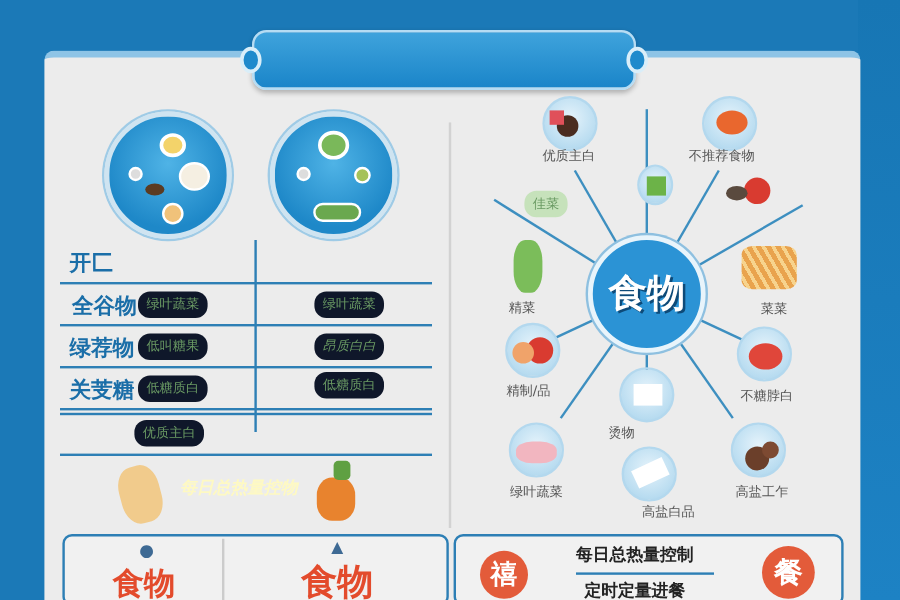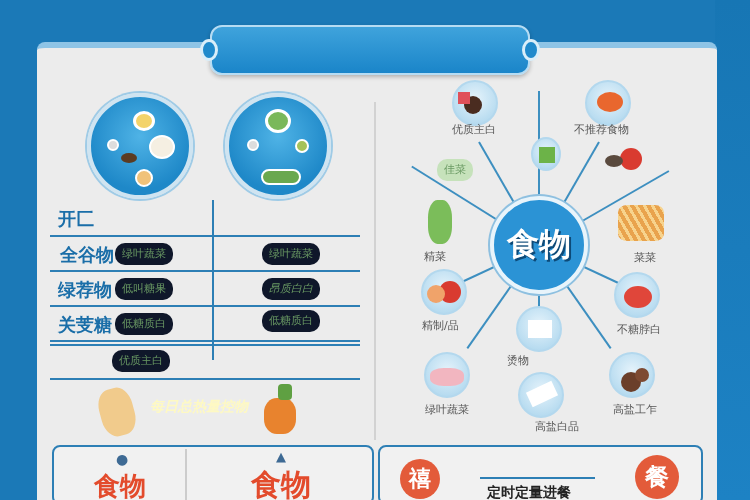--- a/index.html
+++ b/index.html
@@ -167,16 +167,17 @@
 <div class="bottom-left">
   <div style="position:absolute;left:131px;top:2px;width:2px;height:60px;background:#ccc;"></div>
   <span style="position:absolute;left:62px;top:4px;color:#3e6a94;font-size:14px;">●</span>
   <span class="big-red" style="left:40px;top:22px;">食物</span>
   <span style="position:absolute;left:222px;top:2px;color:#3e6a94;font-size:13px;">▲</span>
   <span class="big-red" style="left:197px;top:18px;font-size:30px;">食物</span>
 </div>
 
 <div class="bottom-right">
   <div class="circle-red" style="left:20px;top:12px;">禧</div>
+  <span class="br-line" style="left:100px;top:7px;">每日总热量控制</span>
   <div style="position:absolute;left:100px;top:30px;width:115px;height:2px;background:#2d7fb5;"></div>
   <span class="br-line" style="left:107px;top:37px;">定时定量进餐</span>
   <div class="circle-red" style="left:255px;top:8px;width:44px;height:44px;font-size:24px;">餐</div>
 </div>
 
 </body></html>

